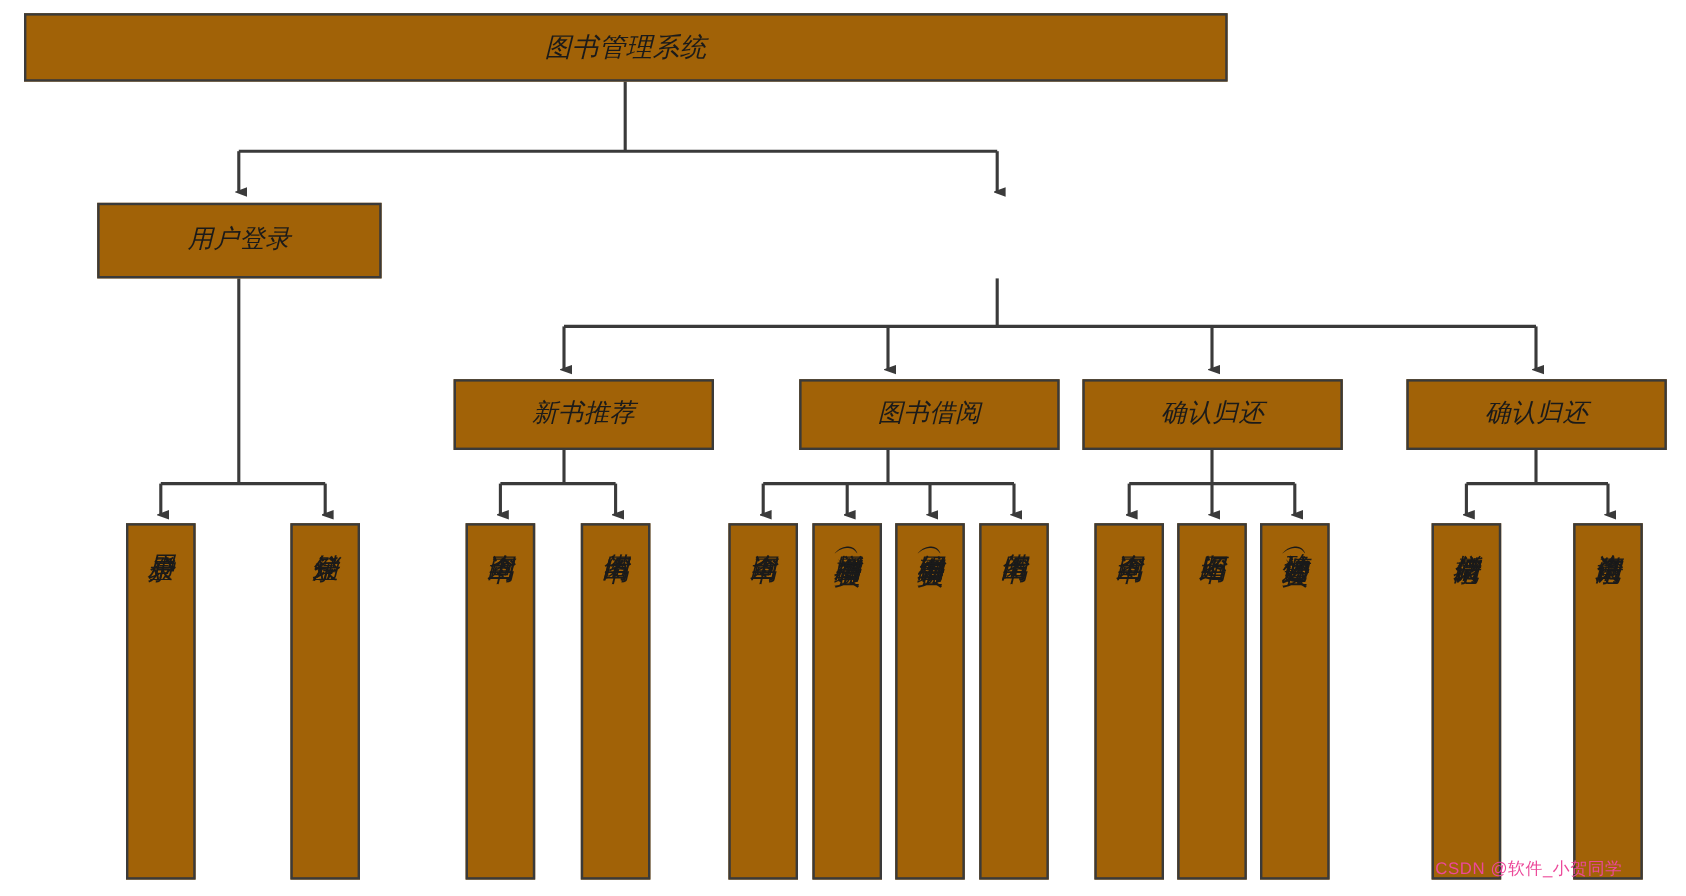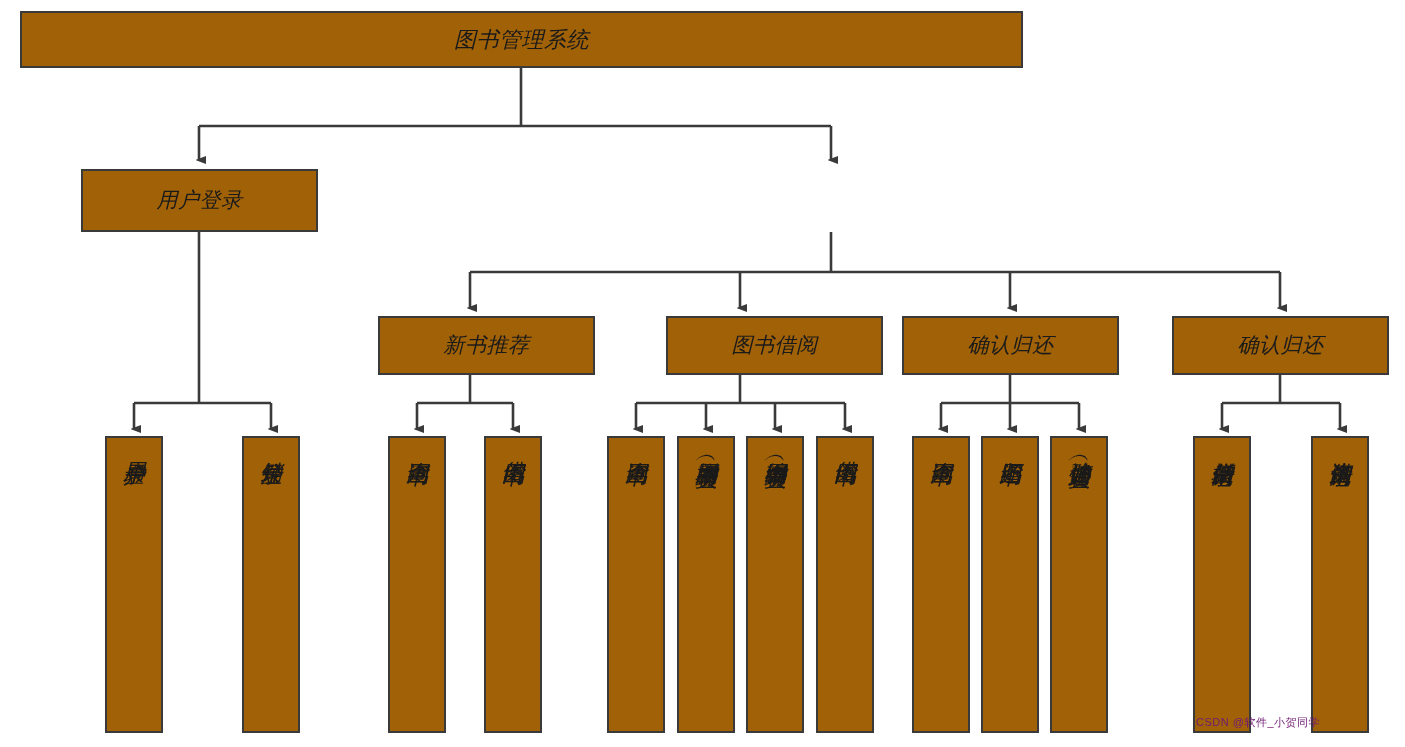--- a/index.html
+++ b/index.html
@@ -58,22 +58,22 @@
   .node.v .label {
     writing-mode: vertical-rl;
     text-orientation: upright;
     font-size: 22px;
     line-height: 1.08;
     letter-spacing: 1px;
     white-space: nowrap;
   }
   .watermark {
     position: absolute;
-    color: #701a75;
-    font-size: 11px;
+    color: #ec4899;
+    font-size: 14px;
     letter-spacing: 0.5px;
     white-space: nowrap;
     user-select: none;
   }
 </style>
 </head>
 <body>
 
 <div id="canvas">
 

